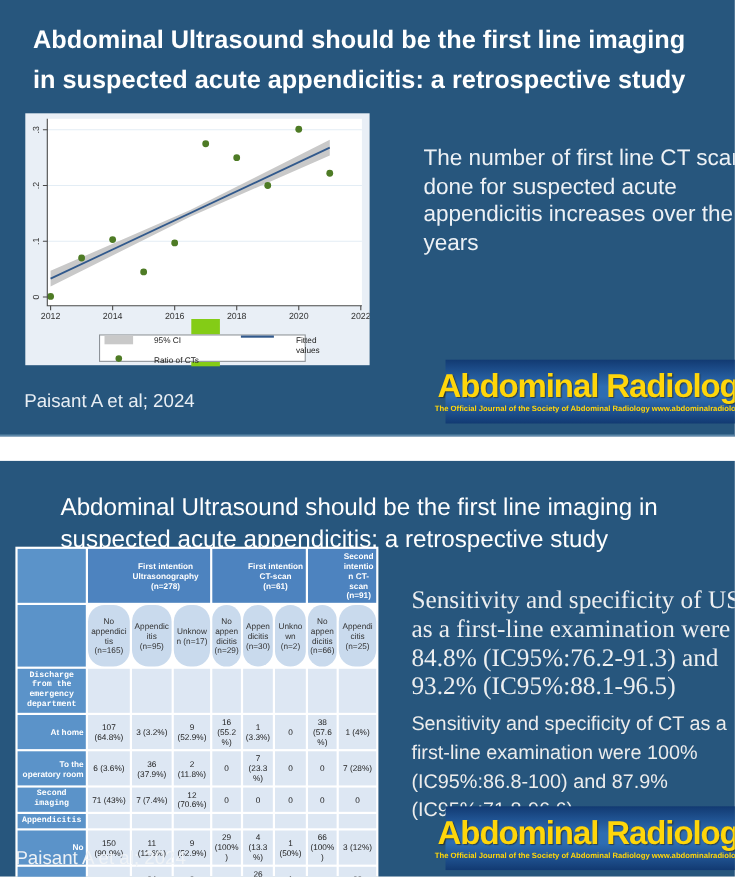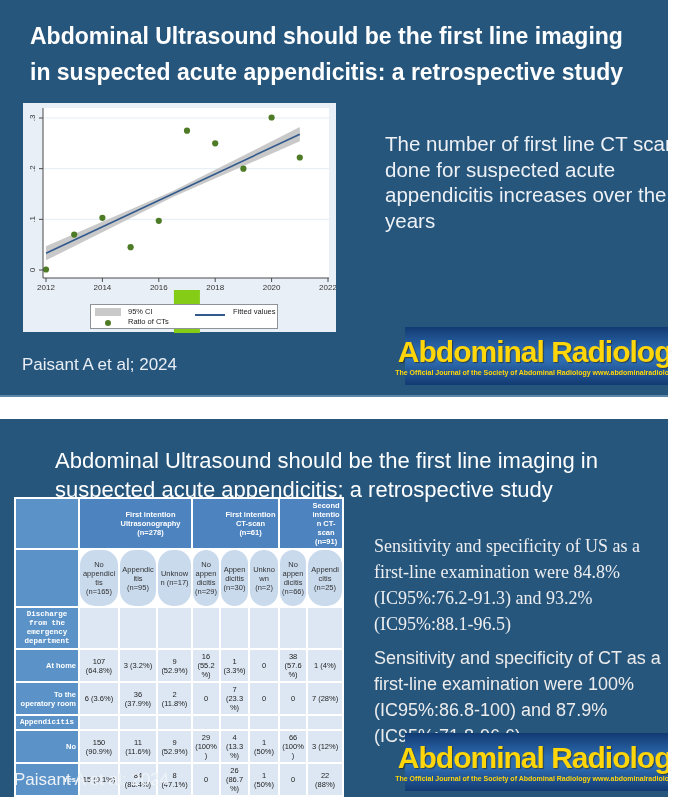--- a/index.html
+++ b/index.html
@@ -18,21 +18,21 @@
          background:#e9eff6;}
   .chart svg{position:absolute;left:0;top:0;}
   .chart svg text{font-family:"Liberation Sans",sans-serif;}
   .year-label{position:absolute;left:164px;top:187px;transform:translateX(-50%);
               background:#84cc16;padding:16px 5px;height:11px;line-height:11px;
               font-size:8px;color:#22303e;}
   .legend{position:absolute;left:67px;top:201px;width:188px;height:25px;
           background:#ffffff;border:1px solid #8d9399;box-sizing:border-box;
           display:flex;flex-direction:column;justify-content:space-evenly;
           font-size:7.5px;color:#222222;}
-  .lrow{display:flex;align-items:flex-end;}
+  .lrow{display:flex;align-items:flex-start;gap:12px;}
   .lswatch{width:34px;display:flex;justify-content:center;align-items:center;flex:none;}
   .band-sw{width:26px;height:8px;background:#c9c9c9;}
   .line-sw{width:30px;height:2px;background:#31598c;}
   .dot-sw{width:6px;height:6px;border-radius:50%;background:#4e7b25;}
   .ltext{margin-left:3px;}
   .ltext.first{width:52px;flex:none;}
   .lsw2{margin-left:10px;width:40px;}
 
   .annotation{position:absolute;left:385px;top:131px;width:298px;
               font-size:20.5px;line-height:25.5px;color:#edf1f5;}
@@ -56,21 +56,21 @@
         table-layout:fixed;width:330px;}
   th,td{vertical-align:middle;overflow-wrap:anywhere;line-height:1.2;padding:2px;margin:0;}
   .ghead{background:#4d83bf;color:#ffffff;font-weight:700;font-size:7.5px;height:22px;text-align:center;padding-left:32px;}
   .sub{background:#c9daed;color:#333333;font-weight:400;font-size:7.5px;height:52px;text-align:center;border-radius:15px;}
   .lbl{background:#5b93c9;color:#ffffff;font-weight:700;font-size:7.5px;text-align:right;}
   .lbl.center{text-align:center;font-family:Liberation Mono, monospace;}
   .corner{background:#5b93c9;}
   .cell{background:#dde7f3;color:#222222;font-weight:400;font-size:7.5px;text-align:center;}
 
   .finding-us{position:absolute;left:374px;top:114px;width:300px;
-              font-family:"Liberation Serif",serif;font-size:18px;line-height:26px;color:#eceef0;}
+              font-family:"Liberation Serif",serif;font-size:23px;line-height:26px;color:#eceef0;}
   .finding-ct{position:absolute;left:374px;top:226px;width:304px;
               font-size:18px;line-height:26px;color:#ececec;}
   .credit-bottom{position:absolute;left:14px;top:351px;font-size:17px;color:#eef2f6;}
 </style>
 </head>
 <body>
 
 <div class="page">
 
   <div class="panel panel-top">
@@ -211,20 +211,31 @@
               <td class="cell">6 (3.6%)</td>
               <td class="cell">36 (37.9%)</td>
               <td class="cell">2 (11.8%)</td>
               <td class="cell">0</td>
               <td class="cell">7 (23.3%)</td>
               <td class="cell">0</td>
               <td class="cell">0</td>
               <td class="cell">7 (28%)</td>
             </tr>
             <tr>
+              <th class="lbl center">Second imaging</th>
+              <td class="cell">71 (43%)</td>
+              <td class="cell">7 (7.4%)</td>
+              <td class="cell">12 (70.6%)</td>
+              <td class="cell">0</td>
+              <td class="cell">0</td>
+              <td class="cell">0</td>
+              <td class="cell">0</td>
+              <td class="cell">0</td>
+            </tr>
+            <tr>
               <th class="lbl center">Appendicitis</th>
               <td class="cell"></td>
               <td class="cell"></td>
               <td class="cell"></td>
               <td class="cell"></td>
               <td class="cell"></td>
               <td class="cell"></td>
               <td class="cell"></td>
               <td class="cell"></td>
             </tr>

